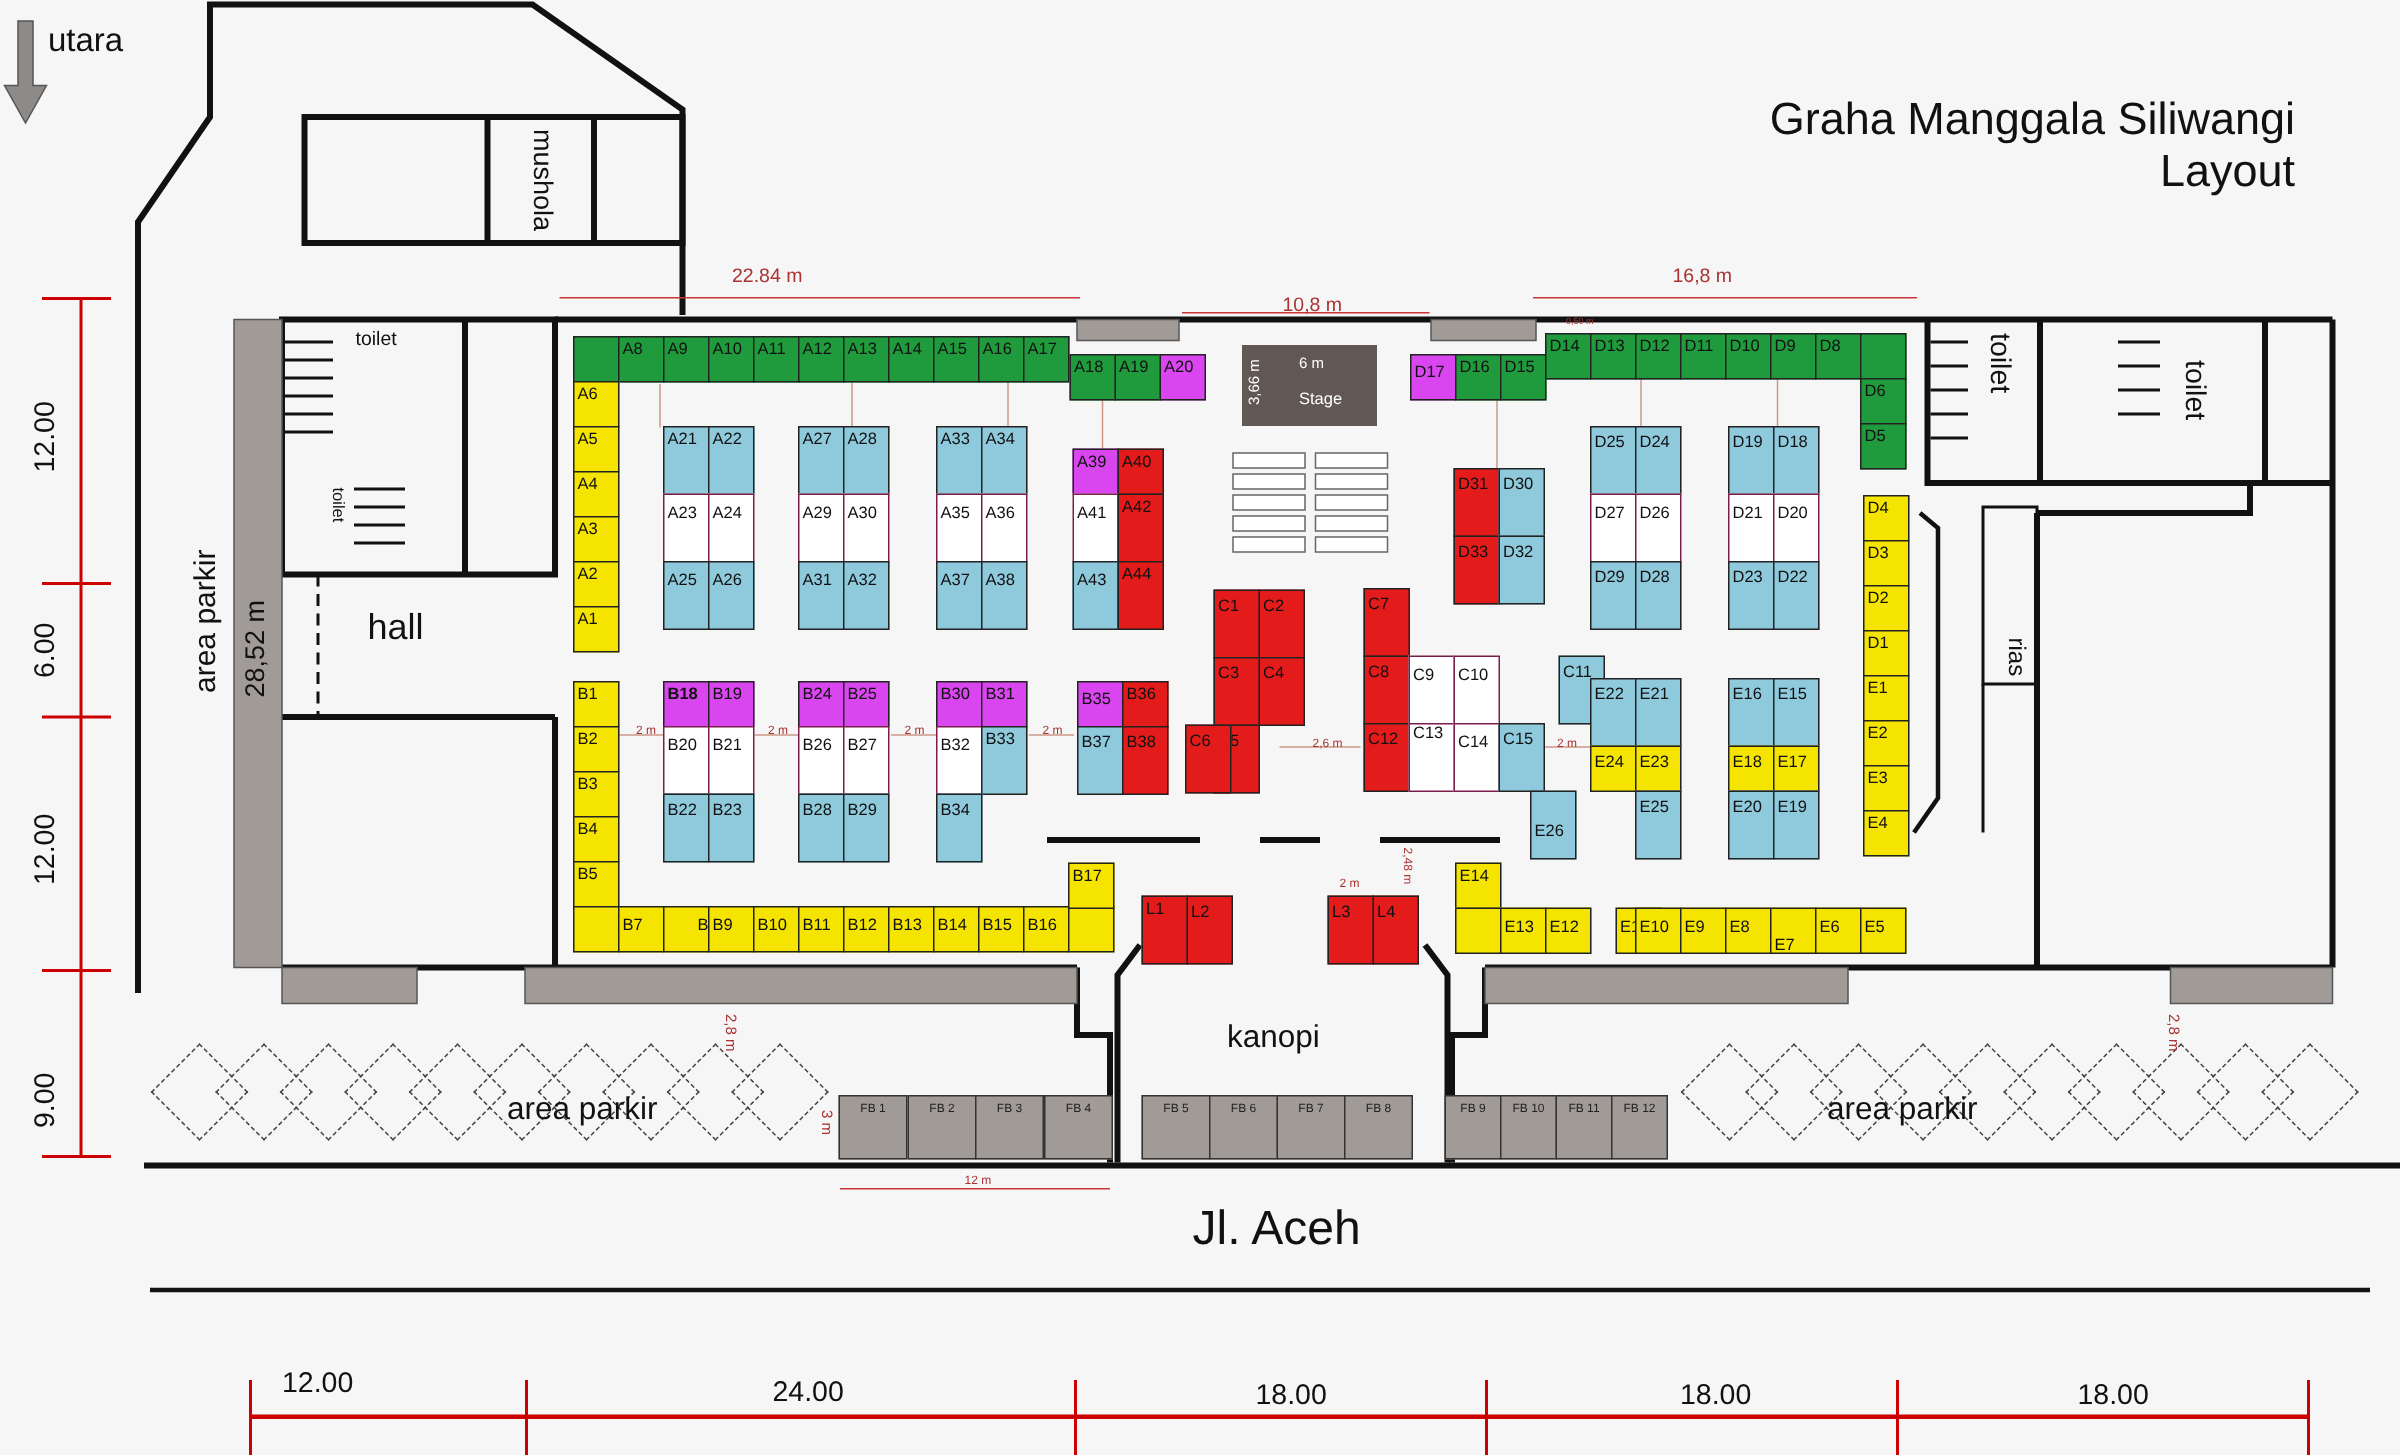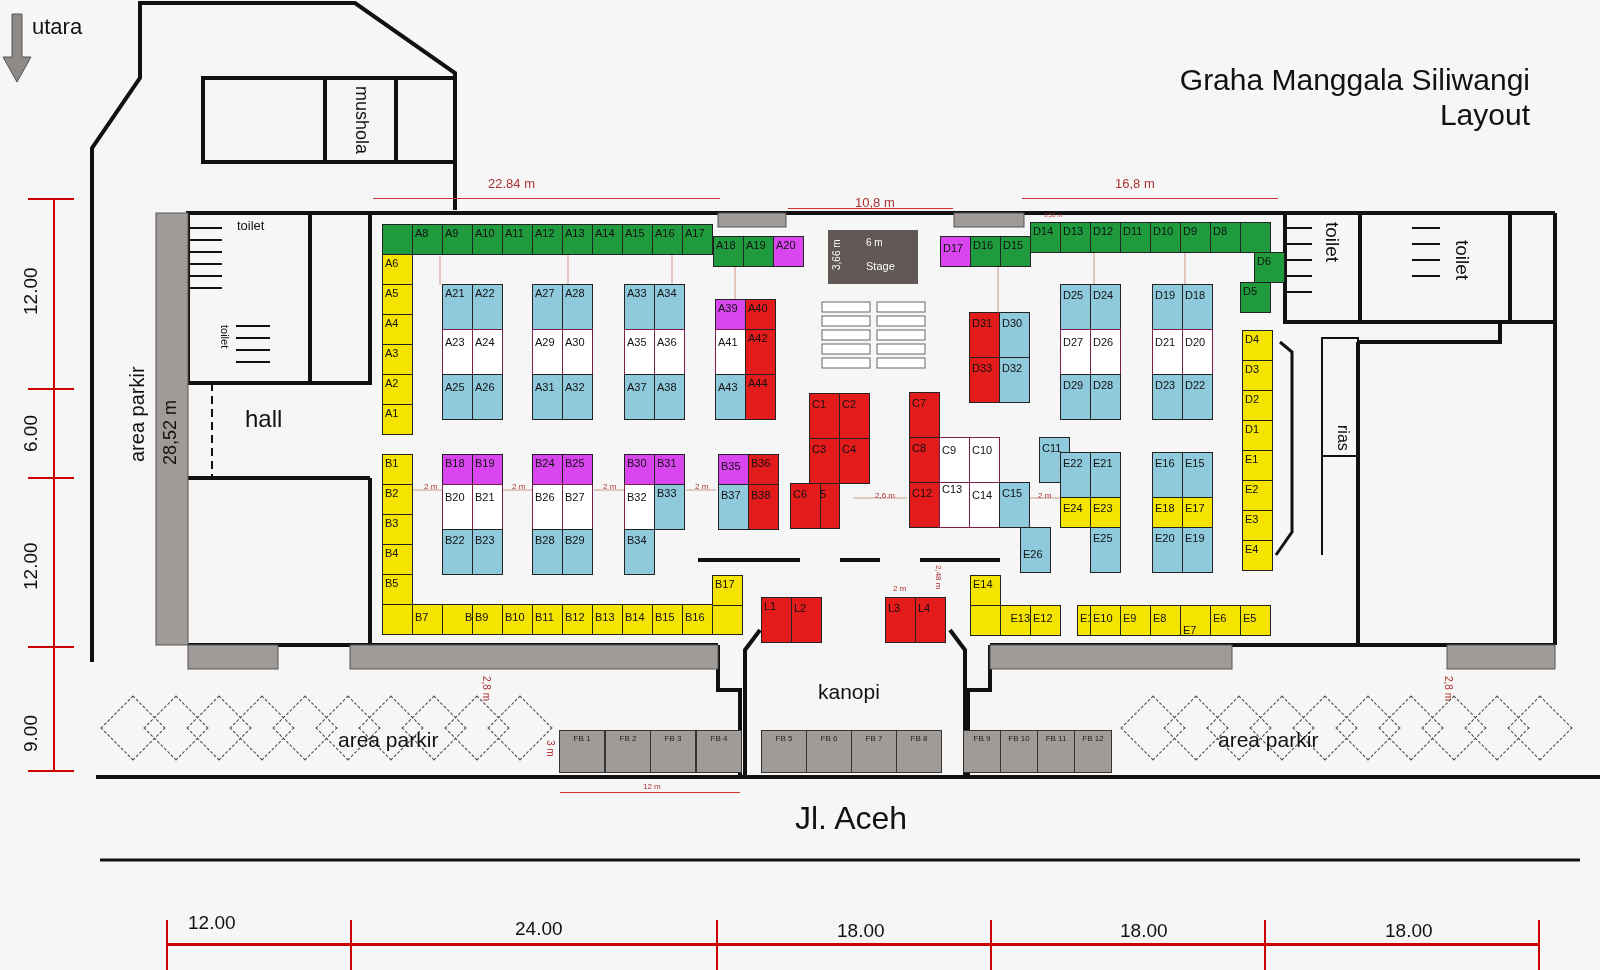--- a/index.html
+++ b/index.html
@@ -279,21 +279,21 @@
   <div class="booth yellow" style="left:532px;top:604px;width:31px;height:31px;padding-top:6px;">B11</div>
   <div class="booth yellow" style="left:562px;top:604px;width:31px;height:31px;padding-top:6px;">B12</div>
   <div class="booth yellow" style="left:592px;top:604px;width:31px;height:31px;padding-top:6px;">B13</div>
   <div class="booth yellow" style="left:622px;top:604px;width:31px;height:31px;padding-top:6px;">B14</div>
   <div class="booth yellow" style="left:652px;top:604px;width:31px;height:31px;padding-top:6px;">B15</div>
   <div class="booth yellow" style="left:682px;top:604px;width:31px;height:31px;padding-top:6px;">B16</div>
   <div class="booth yellow" style="left:712px;top:604px;width:31px;height:31px;"></div>
   <div class="booth yellow" style="left:712px;top:575px;width:31px;height:31px;">B17</div>
 </div>
 <div>
-  <div class="booth navy" style="left:442px;top:454px;width:31px;height:31px;">B18</div>
+  <div class="booth navy" style="left:442px;top:454px;width:31px;height:31px;font-weight:bold;">B18</div>
   <div class="booth navy" style="left:472px;top:454px;width:31px;height:31px;">B19</div>
   <div class="booth white" style="left:442px;top:484px;width:31px;height:46px;padding-top:6px;">B20</div>
   <div class="booth white" style="left:472px;top:484px;width:31px;height:46px;padding-top:6px;">B21</div>
   <div class="booth blue" style="left:442px;top:529px;width:31px;height:46px;padding-top:4px;">B22</div>
   <div class="booth blue" style="left:472px;top:529px;width:31px;height:46px;padding-top:4px;">B23</div>
 </div>
 <div>
   <div class="booth navy" style="left:532px;top:454px;width:31px;height:31px;">B24</div>
   <div class="booth navy" style="left:562px;top:454px;width:31px;height:31px;">B25</div>
   <div class="booth white" style="left:532px;top:484px;width:31px;height:46px;padding-top:6px;">B26</div>
@@ -340,21 +340,21 @@
   <div class="booth green" style="left:970px;top:236px;width:31px;height:31px;">D16</div>
   <div class="booth green" style="left:1000px;top:236px;width:31px;height:31px;">D15</div>
   <div class="booth green" style="left:1030px;top:222px;width:31px;height:31px;">D14</div>
   <div class="booth green" style="left:1060px;top:222px;width:31px;height:31px;">D13</div>
   <div class="booth green" style="left:1090px;top:222px;width:31px;height:31px;">D12</div>
   <div class="booth green" style="left:1120px;top:222px;width:31px;height:31px;">D11</div>
   <div class="booth green" style="left:1150px;top:222px;width:31px;height:31px;">D10</div>
   <div class="booth green" style="left:1180px;top:222px;width:31px;height:31px;">D9</div>
   <div class="booth green" style="left:1210px;top:222px;width:31px;height:31px;">D8</div>
   <div class="booth green" style="left:1240px;top:222px;width:31px;height:31px;"></div>
-  <div class="booth green" style="left:1240px;top:252px;width:31px;height:31px;margin-left:14px;">D6</div>
+  <div class="booth green" style="left:1240px;top:252px;width:31px;height:31px;">D6</div>
   <div class="booth green" style="left:1240px;top:282px;width:31px;height:31px;">D5</div>
 </div>
 <div>
   <div class="booth yellow" style="left:1242px;top:330px;width:31px;height:31px;">D4</div>
   <div class="booth yellow" style="left:1242px;top:360px;width:31px;height:31px;">D3</div>
   <div class="booth yellow" style="left:1242px;top:390px;width:31px;height:31px;">D2</div>
   <div class="booth yellow" style="left:1242px;top:420px;width:31px;height:31px;">D1</div>
   <div class="booth yellow" style="left:1242px;top:450px;width:31px;height:31px;">E1</div>
   <div class="booth yellow" style="left:1242px;top:480px;width:31px;height:31px;">E2</div>
   <div class="booth yellow" style="left:1242px;top:510px;width:31px;height:31px;">E3</div>
@@ -395,21 +395,21 @@
   <div class="booth blue" style="left:1152px;top:452px;width:31px;height:46px;padding-top:4px;">E16</div>
   <div class="booth blue" style="left:1182px;top:452px;width:31px;height:46px;padding-top:4px;">E15</div>
   <div class="booth yellow" style="left:1152px;top:497px;width:31px;height:31px;padding-top:4px;">E18</div>
   <div class="booth yellow" style="left:1182px;top:497px;width:31px;height:31px;padding-top:4px;">E17</div>
   <div class="booth blue" style="left:1152px;top:527px;width:31px;height:46px;padding-top:4px;">E20</div>
   <div class="booth blue" style="left:1182px;top:527px;width:31px;height:46px;padding-top:4px;">E19</div>
 </div>
 <div>
   <div class="booth yellow" style="left:970px;top:575px;width:31px;height:31px;">E14</div>
   <div class="booth yellow" style="left:970px;top:605px;width:31px;height:31px;"></div>
-  <div class="booth yellow" style="left:1000px;top:605px;width:31px;height:31px;padding-top:6px;text-align:right;">E13</div>
+  <div class="booth yellow" style="left:1000px;top:605px;width:31px;height:31px;padding-top:6px;">E13</div>
   <div class="booth yellow" style="left:1030px;top:605px;width:31px;height:31px;padding-top:6px;">E12</div>
   <div class="booth yellow" style="left:1060px;top:605px;width:31px;height:31px;padding-top:6px;margin-left:17px;">E11</div>
   <div class="booth yellow" style="left:1090px;top:605px;width:31px;height:31px;padding-top:6px;">E10</div>
   <div class="booth yellow" style="left:1120px;top:605px;width:31px;height:31px;padding-top:6px;">E9</div>
   <div class="booth yellow" style="left:1150px;top:605px;width:31px;height:31px;padding-top:6px;">E8</div>
   <div class="booth yellow" style="left:1180px;top:605px;width:31px;height:31px;padding-top:18px;">E7</div>
   <div class="booth yellow" style="left:1210px;top:605px;width:31px;height:31px;padding-top:6px;">E6</div>
   <div class="booth yellow" style="left:1240px;top:605px;width:31px;height:31px;padding-top:6px;">E5</div>
 </div>
 

